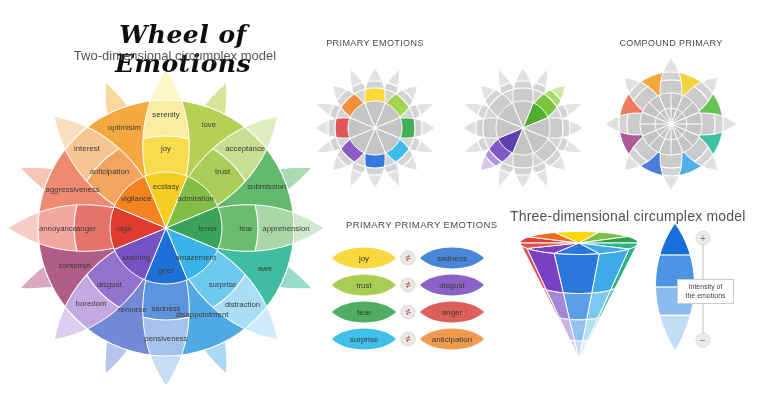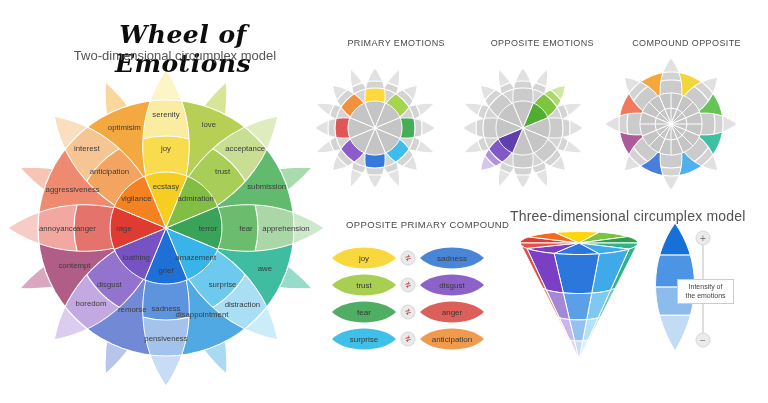--- a/index.html
+++ b/index.html
@@ -4,21 +4,21 @@
 <style>
   html,body{margin:0;padding:0;background:#fff;}
   .canvas{position:relative;width:768px;height:403px;background:#ffffff;overflow:hidden;
           font-family:"Liberation Sans",sans-serif;}
   #scene{position:absolute;left:0;top:0;}
   .main-title{position:absolute;left:48px;top:20px;width:270px;text-align:center;
     font-family:"DejaVu Serif",serif;font-style:italic;font-weight:bold;
     font-size:25px;color:#0d0d0d;letter-spacing:.5px;}
   .sub-title{position:absolute;left:40px;top:48px;width:270px;text-align:center;
     font-size:13px;color:#555;}
-  .sec-h{position:absolute;font-size:9px;letter-spacing:.4px;color:#4a4a4a;text-align:right;white-space:nowrap;}
+  .sec-h{position:absolute;font-size:9px;letter-spacing:.4px;color:#4a4a4a;text-align:center;white-space:nowrap;}
   #h-primary{left:305px;top:38px;width:140px;}
   #h-opposite{left:454px;top:38px;width:140px;}
   #h-compound{left:601px;top:38px;width:140px;}
   #h-pairs{left:346px;top:219px;width:190px;text-align:left;font-size:9.5px;}
   #h-cone{left:510px;top:208px;width:180px;font-size:14px;letter-spacing:.2px;color:#525252;}
   .intensity-caption{position:absolute;left:677px;top:279px;width:55px;height:21px;
     background:#fff;border:1px solid #ccc;font-size:7px;line-height:9px;color:#444;
     text-align:center;padding-top:2px;}
   .wlabel{font:7.8px "Liberation Sans",sans-serif;fill:#3c3c3c;text-anchor:middle;}
   .plabel{font:8px "Liberation Sans",sans-serif;fill:#383838;text-anchor:middle;}
@@ -805,22 +805,21 @@
         <circle cx="703" cy="340" r="7" fill="#EBEBEB" stroke="#D8D8D8" stroke-width="1"></circle>
         <text x="703" y="241.5" class="pm">+</text>
         <text x="703" y="343.5" class="pm">−</text>
       </g>
     </svg>
 
   <div class="main-title">Wheel of Emotions</div>
   <div class="sub-title">Two-dimensional circumplex model</div>
 
   <div class="sec-h" id="h-primary">PRIMARY EMOTIONS</div>
-  <div class="sec-h" id="h-opposite">OPPOSITE EMOTIONS</div>
-  <div class="sec-h" id="h-compound">COMPOUND OPPOSITE</div>
-  <div class="sec-h" id="h-pairs">OPPOSITE PRIMARY COMPOUND</div>
+  <div class="sec-h" id="h-compound">COMPOUND PRIMARY</div>
+  <div class="sec-h" id="h-pairs">PRIMARY PRIMARY EMOTIONS</div>
   <div class="sec-h" id="h-cone">Three-dimensional circumplex model</div>
 
   <div class="intensity-caption">
     <div>Intensity of</div>
     <div>the emotions</div>
   </div>
 </div>
 
 </body></html>

